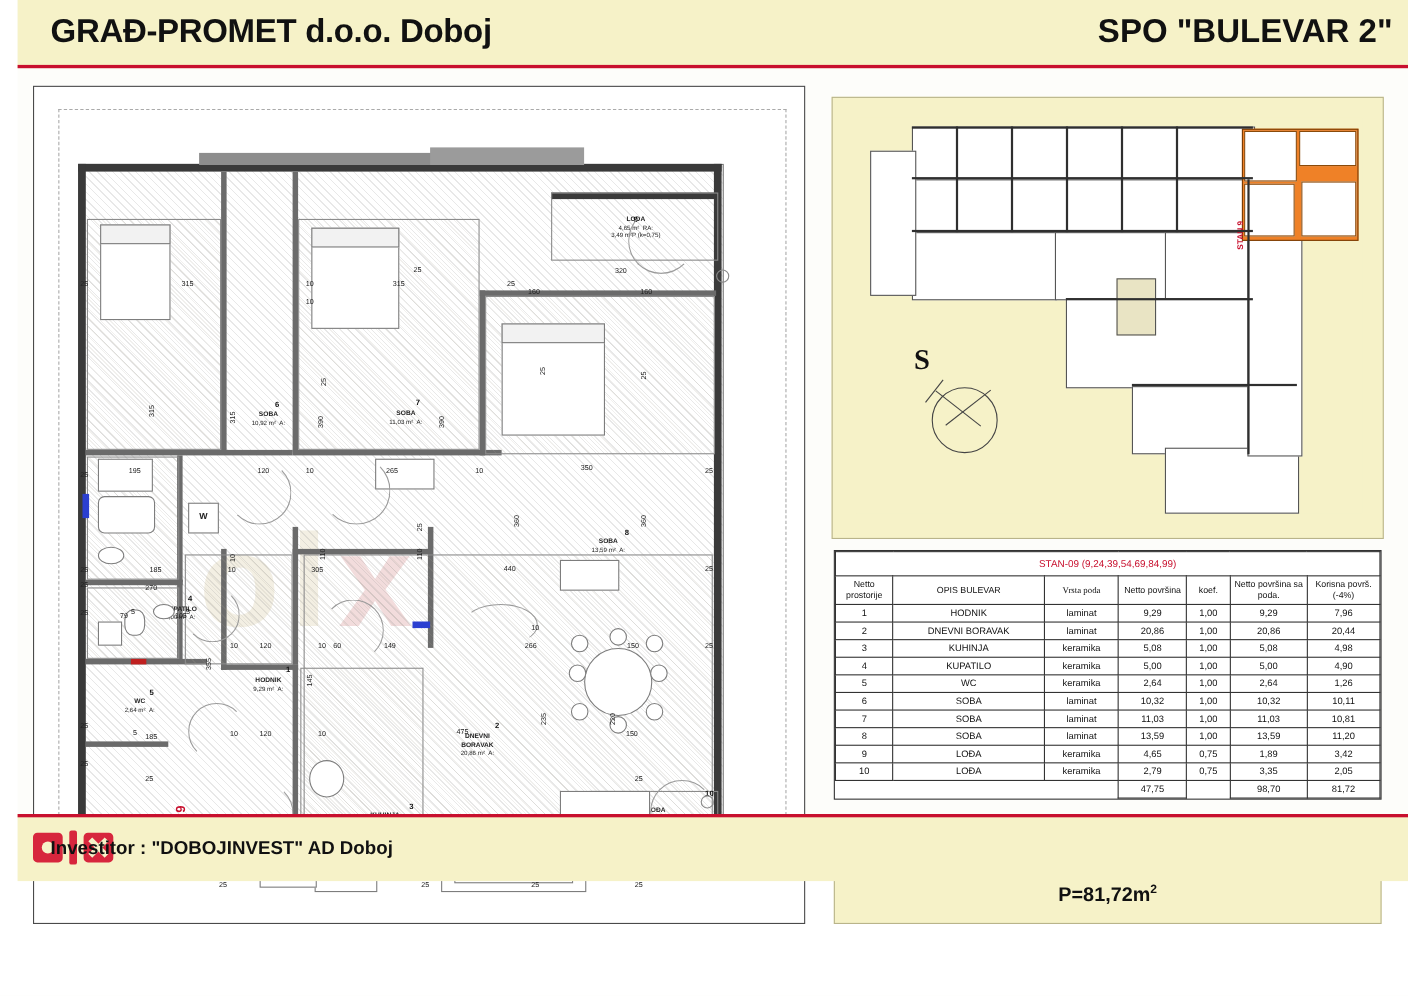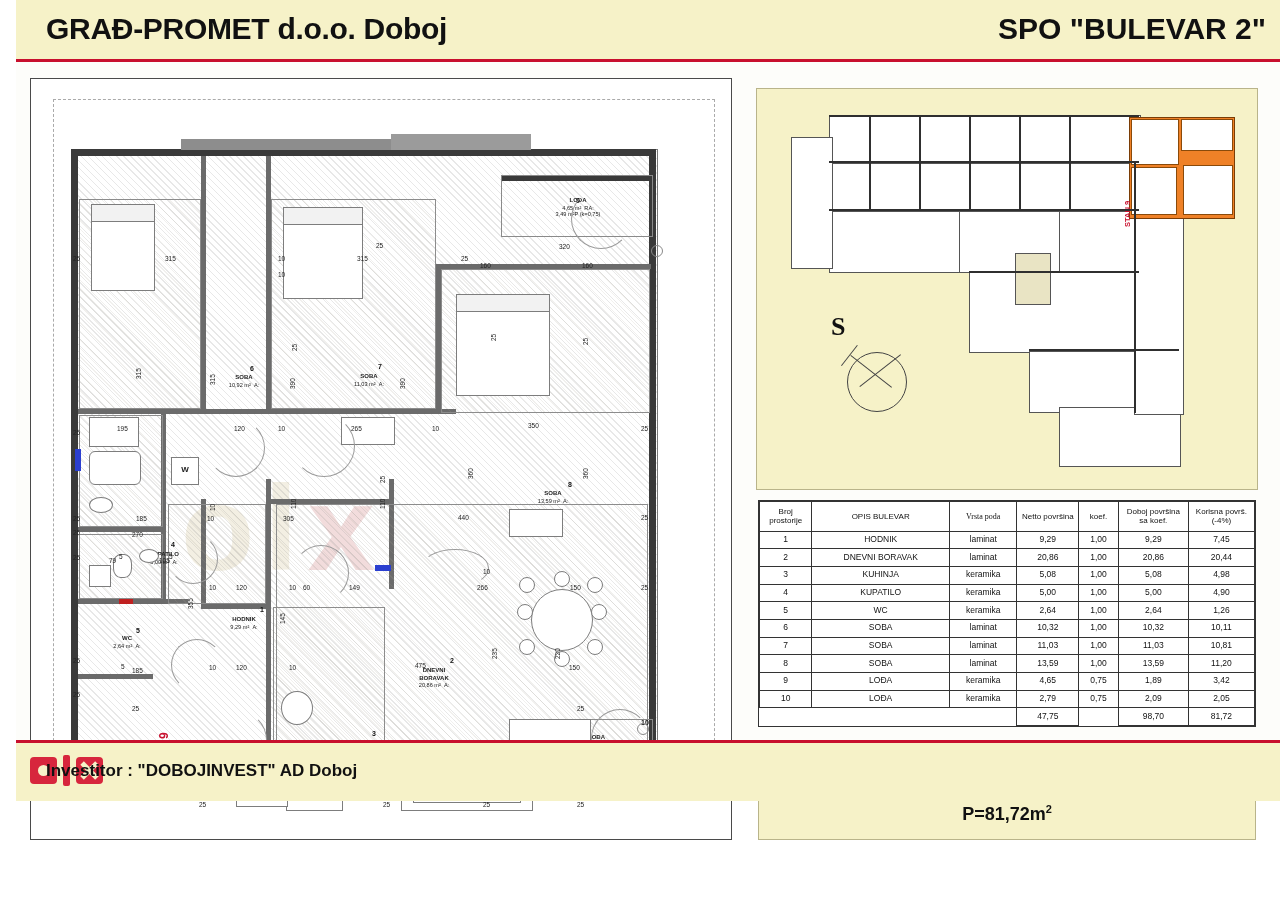--- a/index.html
+++ b/index.html
@@ -463,36 +463,39 @@
       <div class="compass-arrow" style="left:72px; top:248px; width:52px; height:1px; transform:rotate(38deg); transform-origin:left top;"></div>
       <div class="compass-arrow" style="left:122px; top:248px; width:52px; height:1px; transform:rotate(142deg); transform-origin:left top;"></div>
       <div class="compass-arrow" style="left:78px; top:238px; width:1px; height:26px; transform:rotate(38deg); transform-origin:left top;"></div>
     </div>
   </div>
 
   <div class="table-panel">
     <table class="areas">
       <tbody>
         <tr>
-          <th class="hdr" style="width:48px;">Broj prostorije</th>
+          <td class="tbl-caption" colspan="7">STAN-09 (9,24,39,54,69,84,99)</td>
+        </tr>
+        <tr>
+          <th class="hdr" style="width:48px;">Netto prostorije</th>
           <th class="hdr" style="width:150px;">OPIS BULEVAR</th>
           <th class="hdr" style="width:66px;font-family:Liberation Serif, serif;">Vrsta poda</th>
           <th class="hdr" style="width:60px;">Netto površina</th>
           <th class="hdr" style="width:36px;">koef.</th>
-          <th class="hdr" style="width:70px;">Doboj površina sa koef.</th>
+          <th class="hdr" style="width:70px;">Netto površina sa poda.</th>
           <th class="hdr" style="width:66px;">Korisna površ. (-4%)</th>
         </tr>
         <tr>
           <td>1</td>
           <td class="desc">HODNIK</td>
           <td class="vrsta">laminat</td>
           <td class="num">9,29</td>
           <td>1,00</td>
           <td class="num">9,29</td>
-          <td class="num">7,45</td>
+          <td class="num">7,96</td>
         </tr>
         <tr>
           <td>2</td>
           <td class="desc">DNEVNI BORAVAK</td>
           <td class="vrsta">laminat</td>
           <td class="num">20,86</td>
           <td>1,00</td>
           <td class="num">20,86</td>
           <td class="num">20,44</td>
         </tr>
@@ -558,21 +561,21 @@
           <td>0,75</td>
           <td class="num">1,89</td>
           <td class="num">3,42</td>
         </tr>
         <tr>
           <td>10</td>
           <td class="desc">LOĐA</td>
           <td class="vrsta">keramika</td>
           <td class="num">2,79</td>
           <td>0,75</td>
-          <td class="num">2,09</td>
+          <td class="num">3,35</td>
           <td class="num">2,05</td>
         </tr>
         <tr class="sum">
           <td style="border:none;"></td>
           <td style="border:none;"></td>
           <td style="border:none;"></td>
           <td class="num">47,75</td>
           <td style="border:none;"></td>
           <td class="num">98,70</td>
           <td class="num bold">81,72</td>

